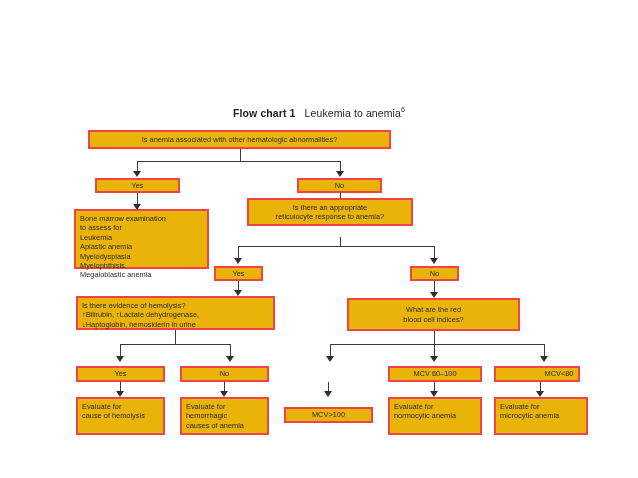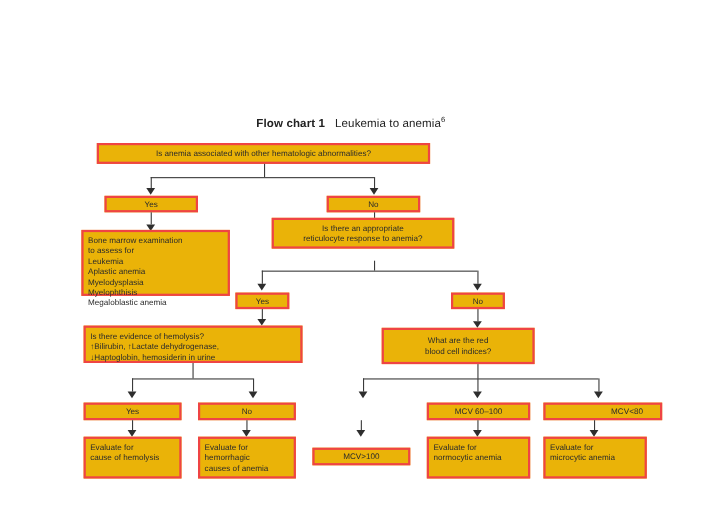--- a/index.html
+++ b/index.html
@@ -116,21 +116,21 @@
 
   <div class="vline" style="left:434px;top:281px;height:11px;"></div>
   <div class="arrow" style="left:430px;top:292px;"></div>
 
   <div class="node left-align" style="left:76px;top:296px;width:199px;height:34px;">
     <span class="txt">Is there evidence of hemolysis?
 ↑Bilirubin, ↑Lactate dehydrogenase,
 ↓Haptoglobin, hemosiderin in urine</span>
   </div>
 
-  <div class="node" style="left:347px;top:298px;width:139px;height:33px;">
+  <div class="node" style="left:347px;top:298px;width:173px;height:33px;">
     <span class="txt">What are the red
 blood cell indices?</span>
   </div>
 
   <div class="vline" style="left:175px;top:330px;height:14px;"></div>
   <div class="hline" style="left:120px;top:344px;width:110px;"></div>
   <div class="vline" style="left:120px;top:344px;height:12px;"></div>
   <div class="arrow" style="left:116px;top:356px;"></div>
   <div class="vline" style="left:230px;top:344px;height:12px;"></div>
   <div class="arrow" style="left:226px;top:356px;"></div>
@@ -149,21 +149,21 @@
   </div>
   <div class="node" style="left:180px;top:366px;width:89px;height:16px;">
     <span class="txt">No</span>
   </div>
   <div class="node" style="left:284px;top:366px;width:89px;height:16px;margin-top:41px;">
     <span class="txt">MCV&gt;100</span>
   </div>
   <div class="node" style="left:388px;top:366px;width:94px;height:16px;">
     <span class="txt">MCV 60–100</span>
   </div>
-  <div class="node" style="left:494px;top:366px;width:108px;height:16px;padding-left:47px;">
+  <div class="node" style="left:494px;top:366px;width:86px;height:16px;padding-left:47px;">
     <span class="txt">MCV&lt;80</span>
   </div>
 
   <div class="vline" style="left:120px;top:382px;height:9px;"></div>
   <div class="arrow" style="left:116px;top:391px;"></div>
 
   <div class="vline" style="left:224px;top:382px;height:9px;"></div>
   <div class="arrow" style="left:220px;top:391px;"></div>
 
   <div class="vline" style="left:328px;top:382px;height:9px;"></div>

